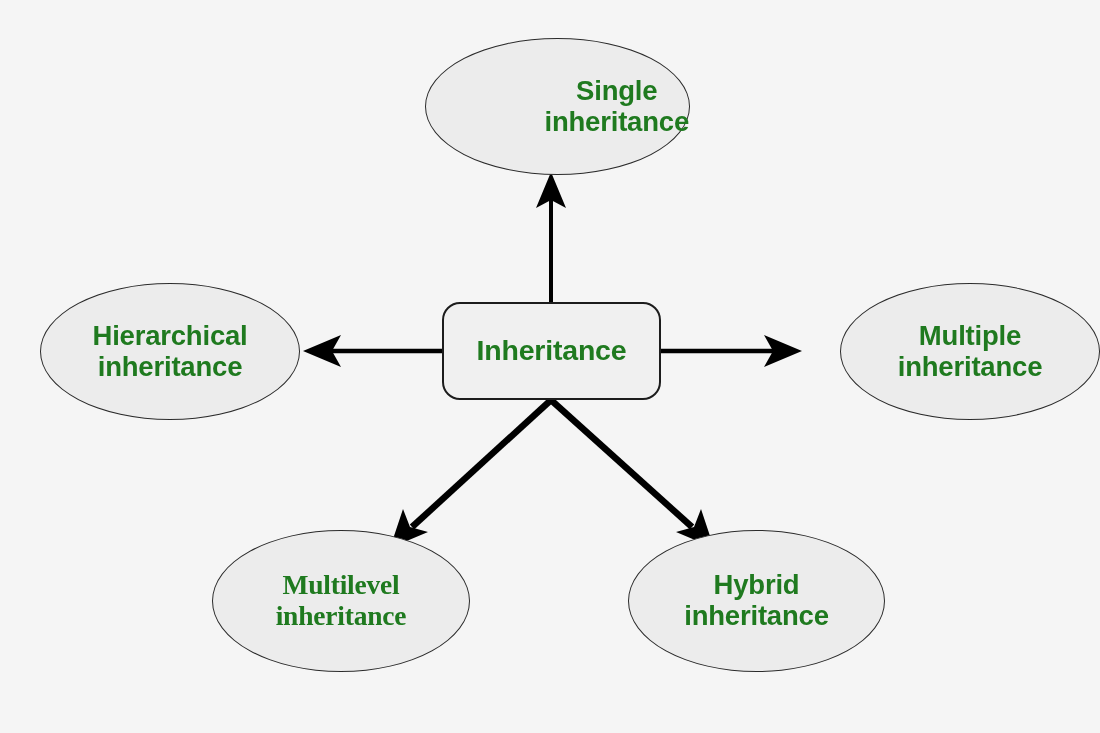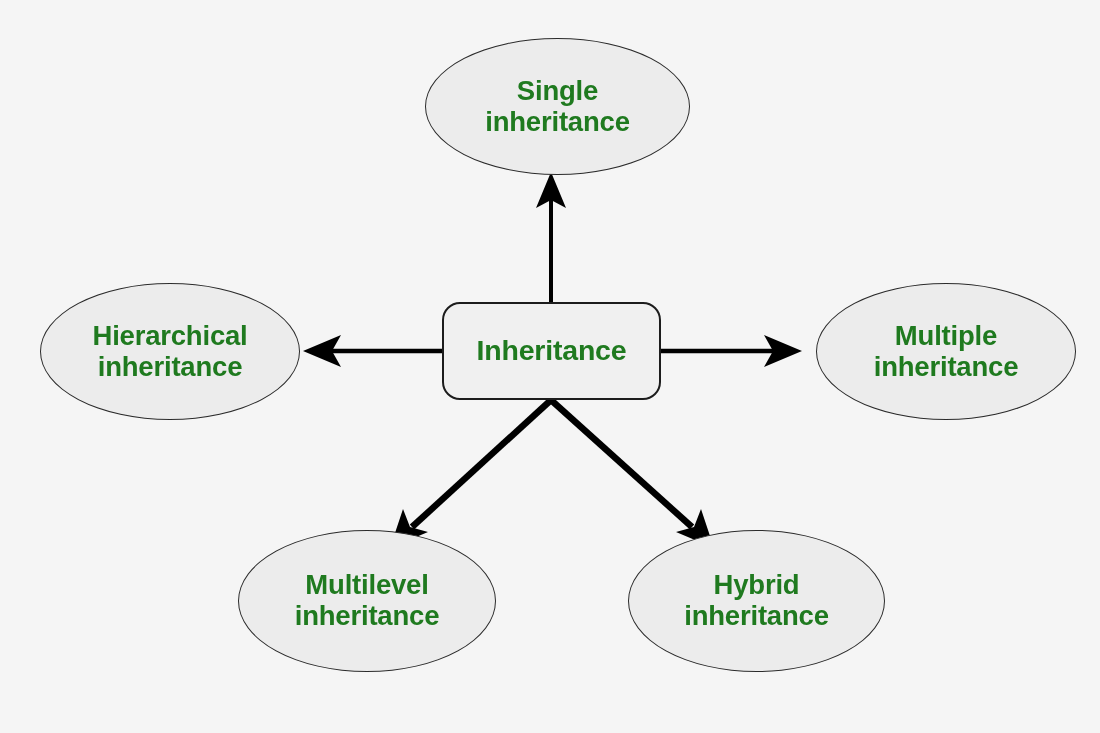--- a/index.html
+++ b/index.html
@@ -83,36 +83,36 @@
     <g>
       <line x1="551" y1="400" x2="692" y2="527" stroke="#000000" stroke-width="6.5"></line>
       <path d="M 714 548 L 676 532 L 694 527 L 701 509 Z" fill="#000000"></path>
     </g>
   </svg>
 
   <div class="node node-box" style="left:442px; top:302px; width:219px; height:98px;">
     <span class="node-label label-box">Inheritance</span>
   </div>
 
-  <div class="node node-ellipse" style="left:425px; top:38px; width:265px; height:137px;">
+  <div class="node node-ellipse" style="left:425px; top:38px; width:265px; height:137px;justify-content:flex-end;">
     <span class="node-label label-ellipse">Single
 inheritance</span>
   </div>
 
   <div class="node node-ellipse" style="left:40px; top:283px; width:260px; height:137px;">
     <span class="node-label label-ellipse">Hierarchical
 inheritance</span>
   </div>
 
-  <div class="node node-ellipse" style="left:816px; top:283px; width:260px; height:137px;justify-content:center;">
+  <div class="node node-ellipse" style="left:840px; top:283px; width:260px; height:137px;justify-content:center;">
     <span class="node-label label-ellipse">Multiple
 inheritance</span>
   </div>
 
-  <div class="node node-ellipse" style="left:238px; top:530px; width:258px; height:142px;">
+  <div class="node node-ellipse" style="left:212px; top:530px; width:258px; height:142px;font-family:Liberation Serif, serif;">
     <span class="node-label label-ellipse">Multilevel
 inheritance</span>
   </div>
 
   <div class="node node-ellipse" style="left:628px; top:530px; width:257px; height:142px;align-items:center;">
     <span class="node-label label-ellipse">Hybrid
 inheritance</span>
   </div>
 
 </div>

